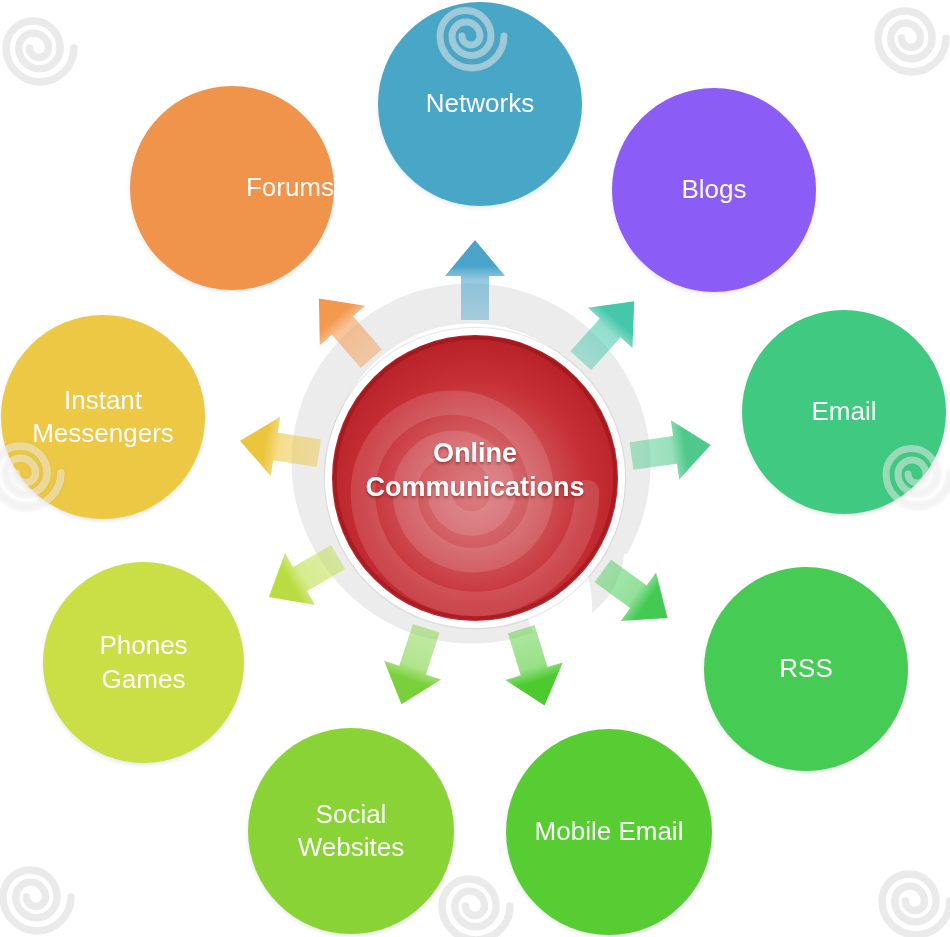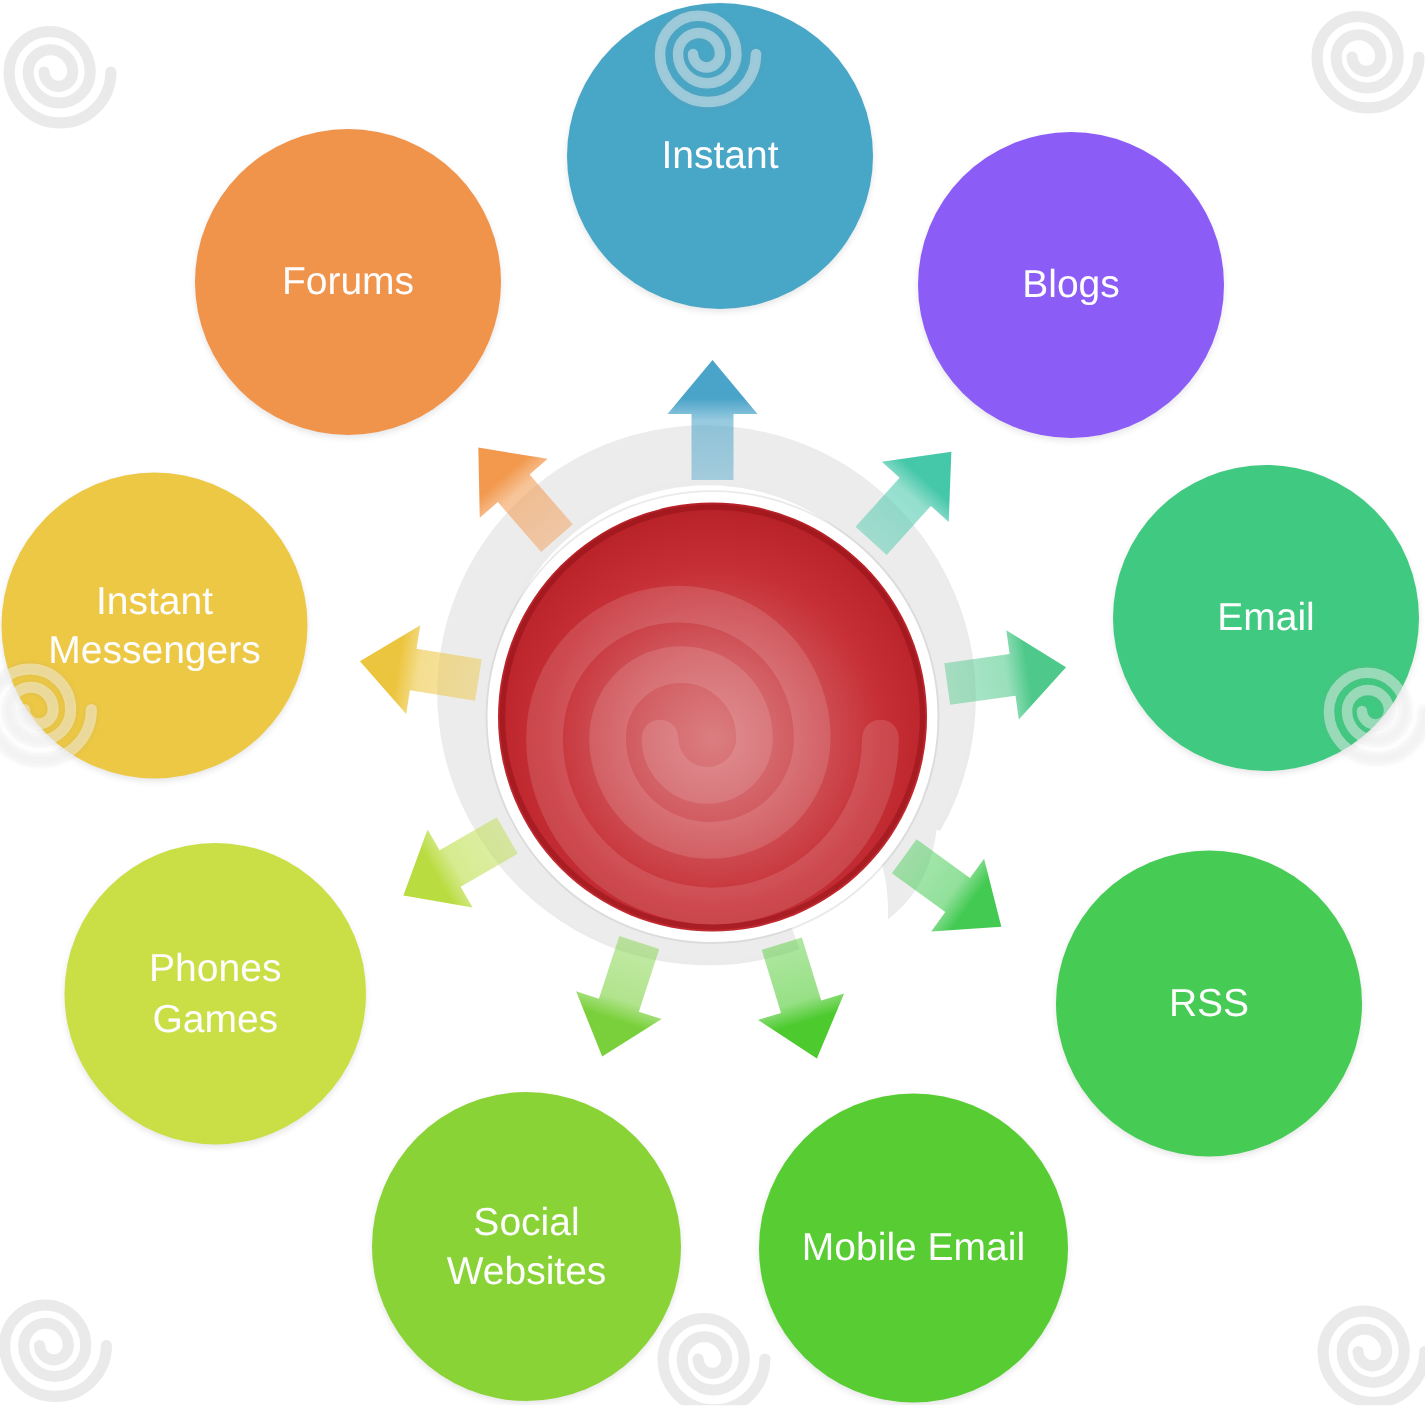--- a/index.html
+++ b/index.html
@@ -24,21 +24,21 @@
 
   <svg id="wm-back" class="layer" width="950" height="937">
     <defs>
       <path id="spiral-path" fill="none" d="M 32,0 A 32,32 0 1 1 -32,0 A 25.5,25.5 0 1 1 19,0 A 19.5,19.5 0 1 1 -20,0 A 14,14 0 1 1 8,0 A 9,9 0 1 1 -10,0"></path>
       <polygon id="arrow-shape" points="0,16 44,16 44,0 80,30 44,60 44,44 0,44"></polygon>
     </defs>
     <use href="#spiral-path" transform="translate(476,906) scale(1.06)" stroke-width="7" stroke-linecap="round" stroke="#eaeaea"></use>
   </svg>
 
   <div class="node" style="left: 378px; top: 2px; width: 204px; height: 204px; background-color: rgb(72, 166, 198);">
-    <div class="node-label">Instant</div>
+    <div class="node-label">Networks</div>
   </div>
   <div class="node" style="left: 612px; top: 88px; width: 204px; height: 204px; background-color: #8b5cf6; text-align: center;">
     <div class="node-label">Blogs</div>
   </div>
   <div class="node" style="left: 742px; top: 310px; width: 204px; height: 204px; background-color: rgb(64, 201, 129);">
     <div class="node-label">Email</div>
   </div>
   <div class="node" style="left: 704px; top: 567px; width: 204px; height: 204px; background-color: rgb(70, 203, 85);">
     <div class="node-label">RSS</div>
   </div>
@@ -47,21 +47,21 @@
   </div>
   <div class="node" style="left: 248px; top: 728px; width: 206px; height: 206px; background-color: rgb(138, 211, 54);">
     <div class="node-label">Social Websites</div>
   </div>
   <div class="node" style="left: 43px; top: 562px; width: 201px; height: 201px; background-color: rgb(202, 223, 69);">
     <div class="node-label">Phones Games</div>
   </div>
   <div class="node" style="left: 1px; top: 315px; width: 204px; height: 204px; background-color: rgb(237, 200, 68); justify-content: center;">
     <div class="node-label">Instant Messengers</div>
   </div>
-  <div class="node" style="left: 130px; top: 86px; width: 204px; height: 204px; background-color: rgb(240, 147, 75);">
+  <div class="node" style="left: 130px; top: 86px; width: 204px; height: 204px; background-color: rgb(240, 147, 75); justify-content: flex-end;">
     <div class="node-label">Forums</div>
   </div>
 
   <svg id="wm-front" class="layer" width="950" height="937">
     <use href="#spiral-path" transform="translate(40,48) scale(1.06)" stroke-width="7" stroke-linecap="round" stroke="#eaeaea"></use>
     <use href="#spiral-path" transform="translate(912,38) scale(1.06)" stroke-width="7" stroke-linecap="round" stroke="#eaeaea"></use>
     <use href="#spiral-path" transform="translate(37,897) scale(1.06)" stroke-width="7" stroke-linecap="round" stroke="#eaeaea"></use>
     <use href="#spiral-path" transform="translate(916,901) scale(1.06)" stroke-width="7" stroke-linecap="round" stroke="#eaeaea"></use>
     <use class="wm-light" href="#spiral-path" transform="translate(472,36) scale(1.0)" stroke-width="7" stroke-linecap="round" stroke="rgba(255,255,255,0.42)"></use>
     <use class="wm-light" href="#spiral-path" transform="translate(918,474) scale(1.0)" stroke-width="7" stroke-linecap="round" stroke="rgba(255,255,255,0.42)"></use>
@@ -138,14 +138,18 @@
     <use href="#arrow-shape" fill="url(#ag7)" transform="translate(475,478) rotate(-171) translate(158,-30)"></use>
     <use href="#arrow-shape" fill="url(#ag8)" transform="translate(475,478) rotate(-131) translate(158,-30)"></use>
 
     <circle cx="475" cy="478" r="150.5" fill="none" stroke="rgba(170,170,170,0.25)" stroke-width="1.5"></circle>
     <circle cx="475" cy="478" r="146.5" fill="none" stroke-width="7" stroke="#ffffff"></circle>
     <circle cx="475" cy="478" r="143" fill="url(#hubGrad)"></circle>
     <circle cx="475" cy="478" r="140" fill="none" stroke-width="3.5" stroke="rgba(130,10,15,0.38)"></circle>
     <use href="#spiral-path" transform="translate(475,492) scale(3.5)" stroke-width="7" stroke-linecap="round" stroke="rgba(255,255,255,0.13)"></use>
   </svg>
 
+  <div class="hub-label">
+    <div>Online</div>
+    <div>Communications</div>
+  </div>
 
 </div>
 
 </body></html>

